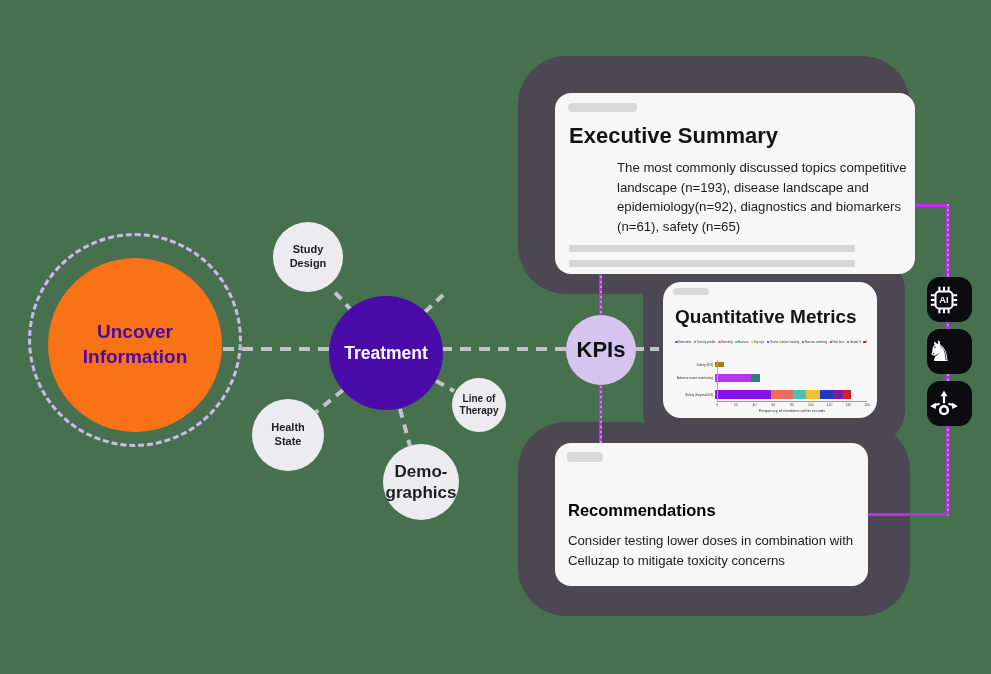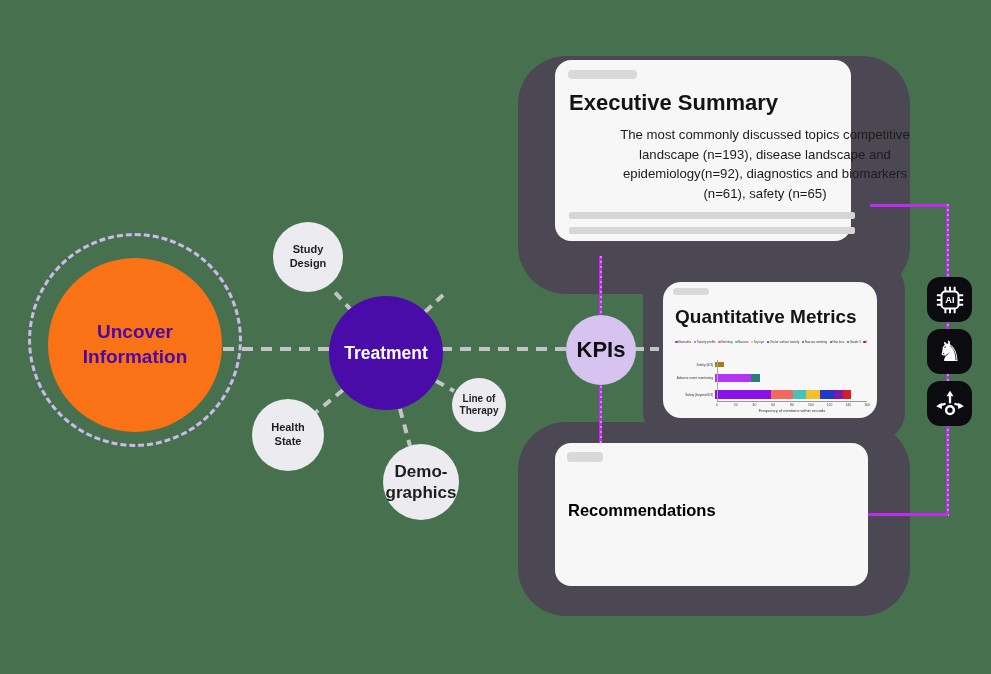--- a/index.html
+++ b/index.html
@@ -15,21 +15,21 @@
           text-align:center;font-weight:bold;box-sizing:border-box;}
   .satellite{background:#ECEBEF;color:#1E1E1E;font-size:11px;line-height:1.25;}
 
   .magenta{position:absolute;background:#BF2CEF;}
   .magenta .dots{position:absolute;left:50%;top:0;bottom:0;width:1px;transform:translateX(-50%);
           background:repeating-linear-gradient(to bottom,#ffffffcc 0 2px,transparent 2px 5px);}
 
   svg.overlay{position:absolute;left:0;top:0;}
 
   .icon-sq{position:absolute;left:927px;width:45px;height:45px;border-radius:13px;background:#0B0B10;
-          display:flex;align-items:center;justify-content:center;}
+          display:flex;align-items:center;justify-content:flex-start;}
 
   
   .z1{z-index:1}.z2{z-index:2}.z3{z-index:3}
 
   
   #exec-title{position:absolute;left:14px;top:30px;font-size:22px;font-weight:bold;color:#141414;}
   #exec-body{position:absolute;left:14px;top:65px;width:296px;font-size:13.2px;line-height:19.6px;color:#1B1B1B;margin-left:48px;}
 
   
   #act-title{position:absolute;left:13px;top:26px;font-size:22px;font-weight:bold;color:#141414;}
@@ -103,21 +103,21 @@
     <span>Line of Therapy</span>
   </div>
   <div class="circle satellite z3" style="left:383px;top:444px;width:76px;height:76px;font-size:17px;padding:0 14px;">
     <span>Demo-graphics</span>
   </div>
 
   <div class="circle z3" style="left:566px;top:315px;width:70px;height:70px;background:#D6C3F0;color:#101010;font-size:22px;">
     <span>KPIs</span>
   </div>
 
-  <div class="card z3" style="left:555px;top:60px;width:296px;height:181px;text-align:center;">
+  <div class="card z3" style="left:555px;top:93px;width:360px;height:181px;">
     <div class="pill" style="left:13px;top:10px;width:69px;height:9px;"></div>
     <div id="exec-title">Executive Summary</div>
     <div id="exec-body">The most commonly discussed topics competitive landscape (n=193), disease landscape and epidemiology(n=92), diagnostics and biomarkers (n=61), safety (n=65)</div>
     <div class="ph-bar" style="left:14px;top:152px;width:286px;"></div>
     <div class="ph-bar" style="left:14px;top:167px;width:286px;"></div>
   </div>
 
   <div class="card z3" style="left:663px;top:282px;width:214px;height:136px;border-radius:18px;">
     <div class="pill" style="left:10px;top:6px;width:36px;height:7px;"></div>
     <div id="qm-title">Quantitative Metrics</div>
@@ -204,20 +204,21 @@
           <span class="qm-tick" style="left: 175.25px;">140</span>
           <span class="qm-tick" style="left: 194px;">160</span>
         </div>
       <div id="qm-xlabel">Frequency of mentions within records</div>
     </div>
   </div>
 
   <div class="card z3" style="left:555px;top:443px;width:313px;height:143px;">
     <div class="pill" style="left:12px;top:9px;width:36px;height:10px;"></div>
     <div id="act-sub">Recommendations</div>
+    <div id="act-body">Consider testing lower doses in combination with Celluzap to mitigate toxicity concerns</div>
   </div>
 
   <div class="icon-sq z3" style="top:277px;">
     <svg width="34" height="34" viewBox="0 0 44 44">
       <g stroke="#fff" stroke-width="2.6" fill="none">
         <rect x="11" y="11" width="22" height="22" rx="5"></rect>
         <path d="M16 11 V5 M22 11 V5 M28 11 V5 M16 33 V39 M22 33 V39 M28 33 V39 M11 16 H5 M11 22 H5 M11 28 H5 M33 16 H39 M33 22 H39 M33 28 H39"></path>
       </g>
       <text x="22" y="26.5" text-anchor="middle" font-size="12" font-weight="bold" fill="#fff" font-family="Liberation Sans, sans-serif">AI</text>
     </svg>

